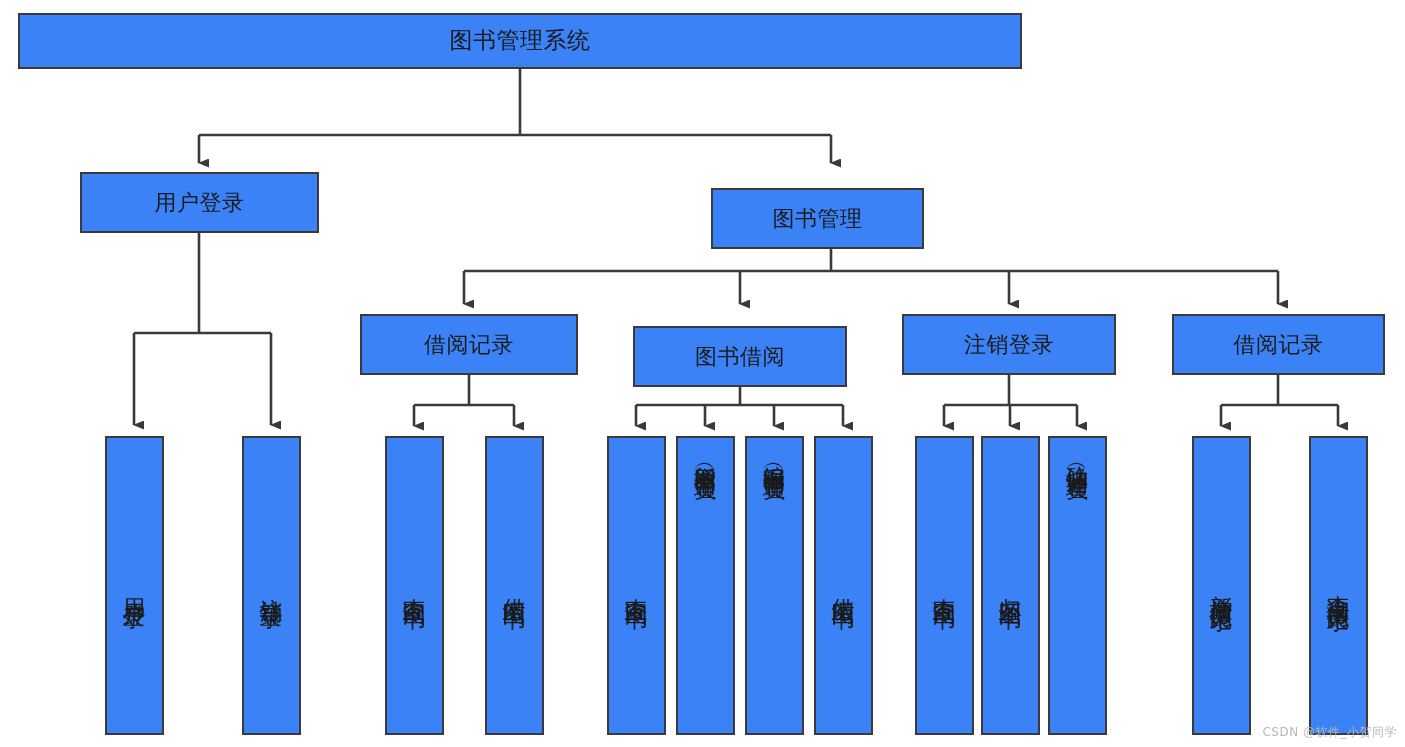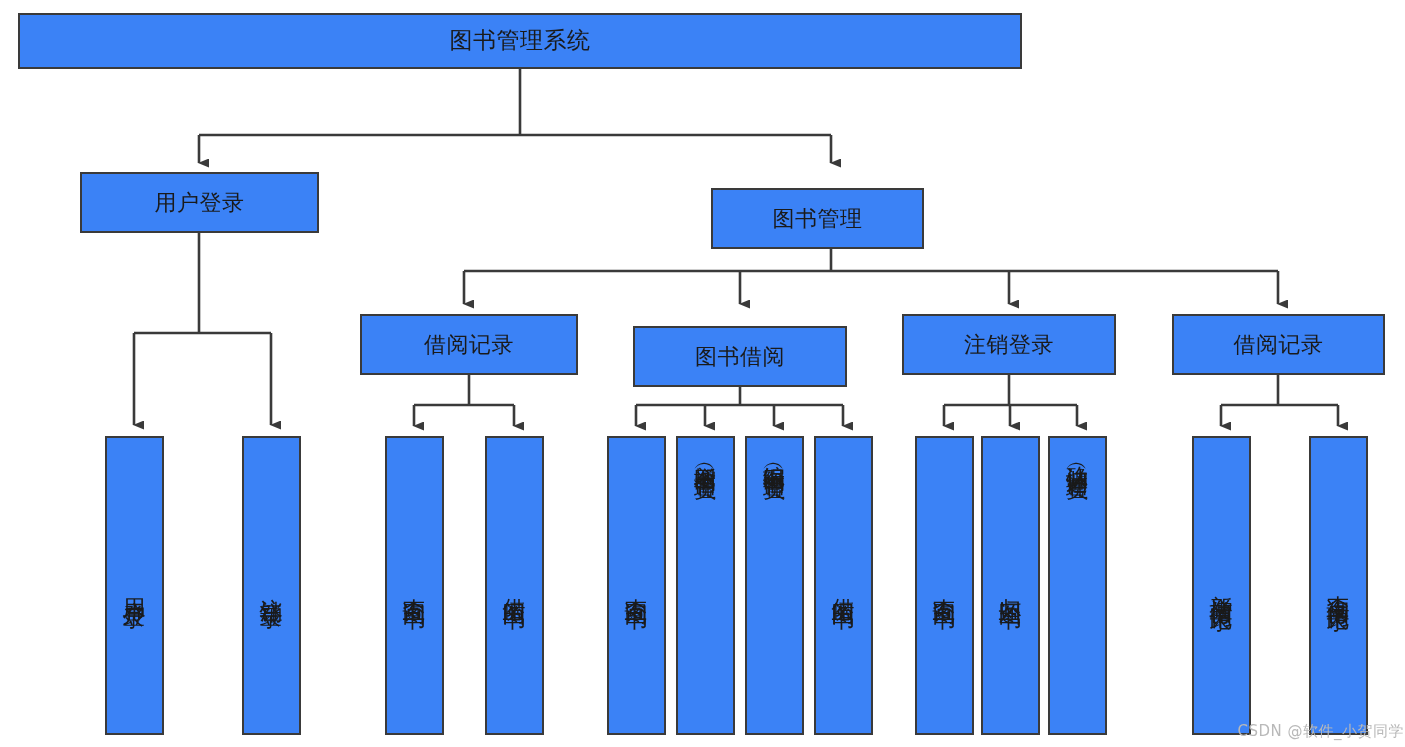--- a/index.html
+++ b/index.html
@@ -69,23 +69,23 @@
   .node.vert.tall .label {
     font-size: 22px;
     letter-spacing: 2px;
   }
   .node.vert.centered {
     align-items: center;
     padding-top: 0;
   }
   #watermark {
     position: absolute;
-    right: 1px;
+    right: 8px;
     bottom: 6px;
-    font-size: 15px;
+    font-size: 12px;
     color: #b9b9b9;
     letter-spacing: 0.5px;
     z-index: 5;
     white-space: nowrap;
     font-family: "DejaVu Sans", "Liberation Sans", sans-serif;
   }
 </style>
 </head>
 <body>
 

